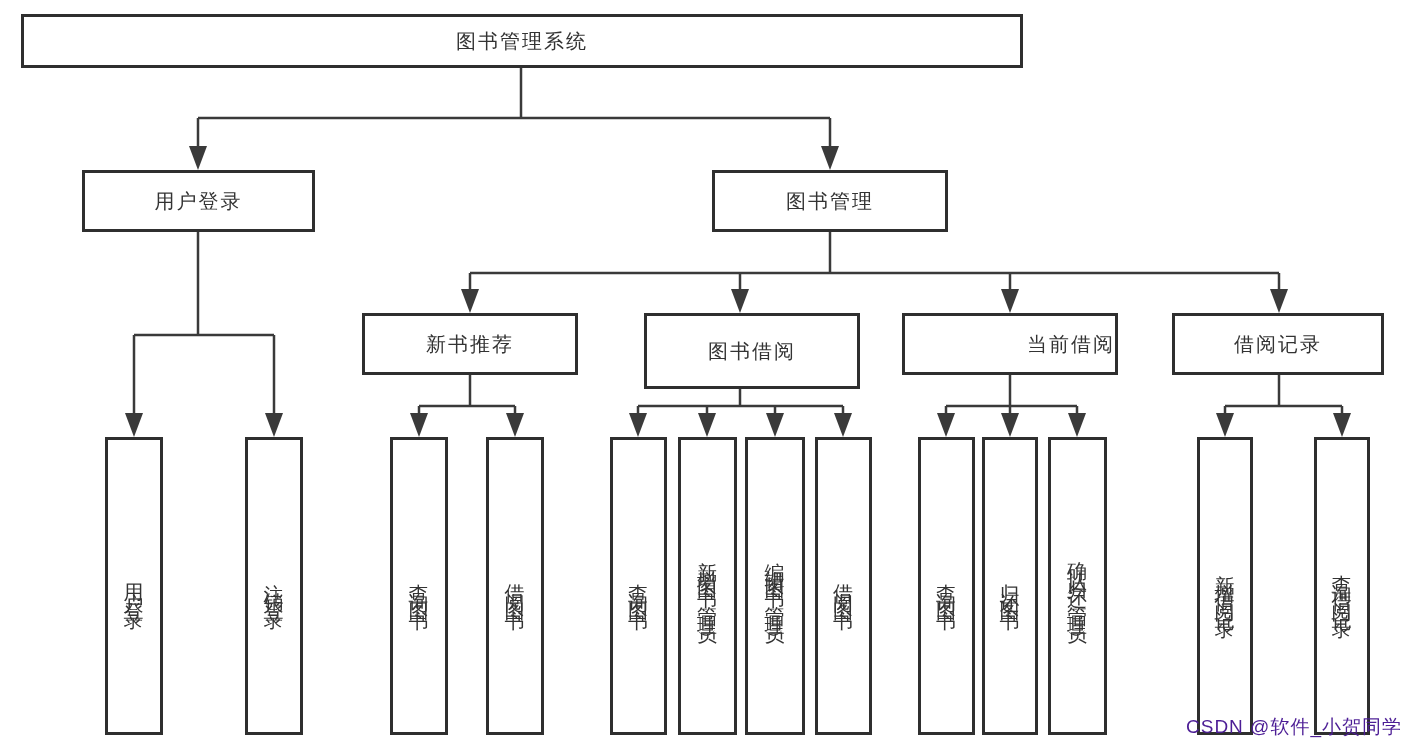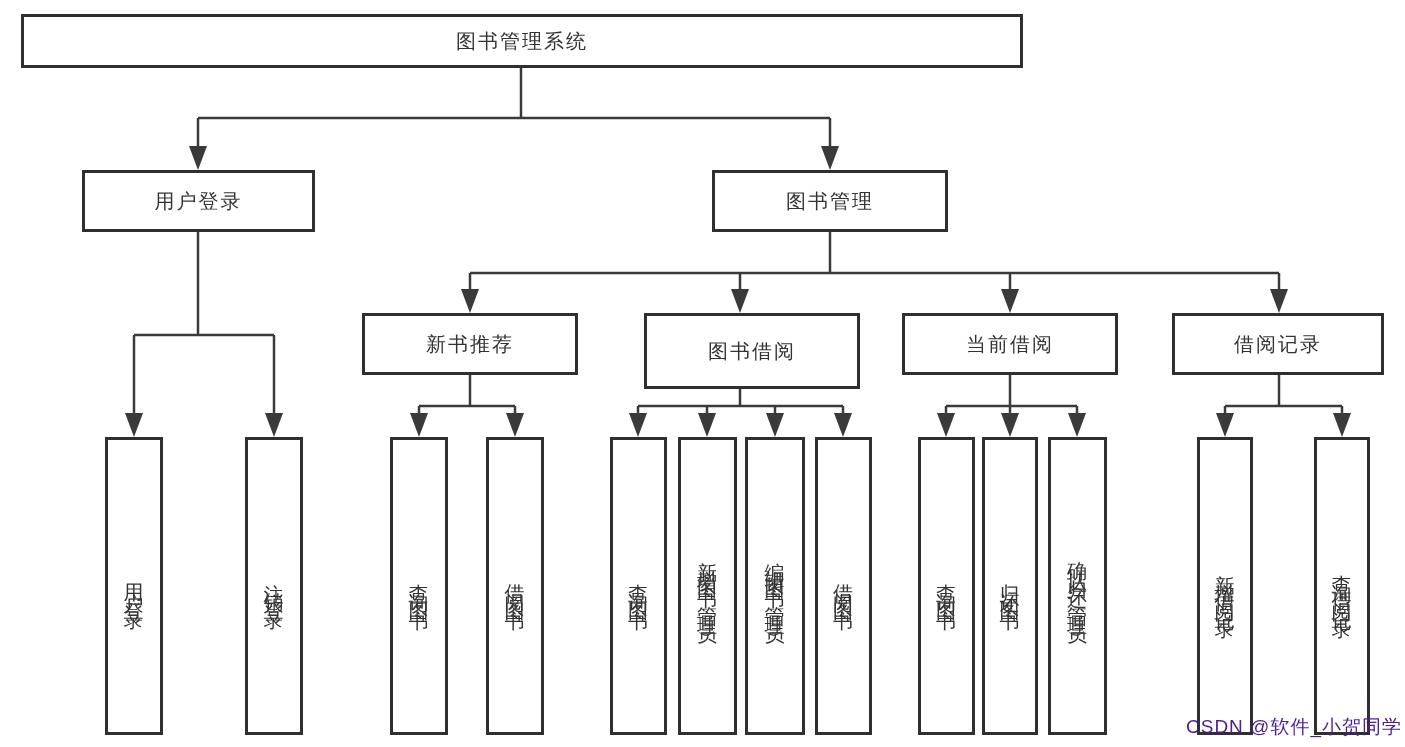--- a/index.html
+++ b/index.html
@@ -123,21 +123,21 @@
   <div class="box" style="left:362px;top:313px;width:216px;height:62px;">
     <span class="hlabel">新书推荐</span>
   </div>
 
   <div class="box" style="left:712px;top:170px;width:236px;height:62px;">
     <span class="hlabel">图书管理</span>
   </div>
   <div class="box" style="left:632px;top:313px;width:216px;height:76px;margin-left:12px;">
     <span class="hlabel">图书借阅</span>
   </div>
-  <div class="box" style="left:902px;top:313px;width:216px;height:62px;">
+  <div class="box" style="left:902px;top:313px;width:216px;height:62px;justify-content:flex-end;">
     <span class="hlabel">当前借阅</span>
   </div>
   <div class="box" style="left:1172px;top:313px;width:212px;height:62px;justify-content:center;">
     <span class="hlabel">借阅记录</span>
   </div>
 
   <div class="box vbox" style="left:105px;width:58px;">
     <span class="vlabel">用户登录</span>
   </div>
   <div class="box vbox" style="left:245px;width:58px;">

